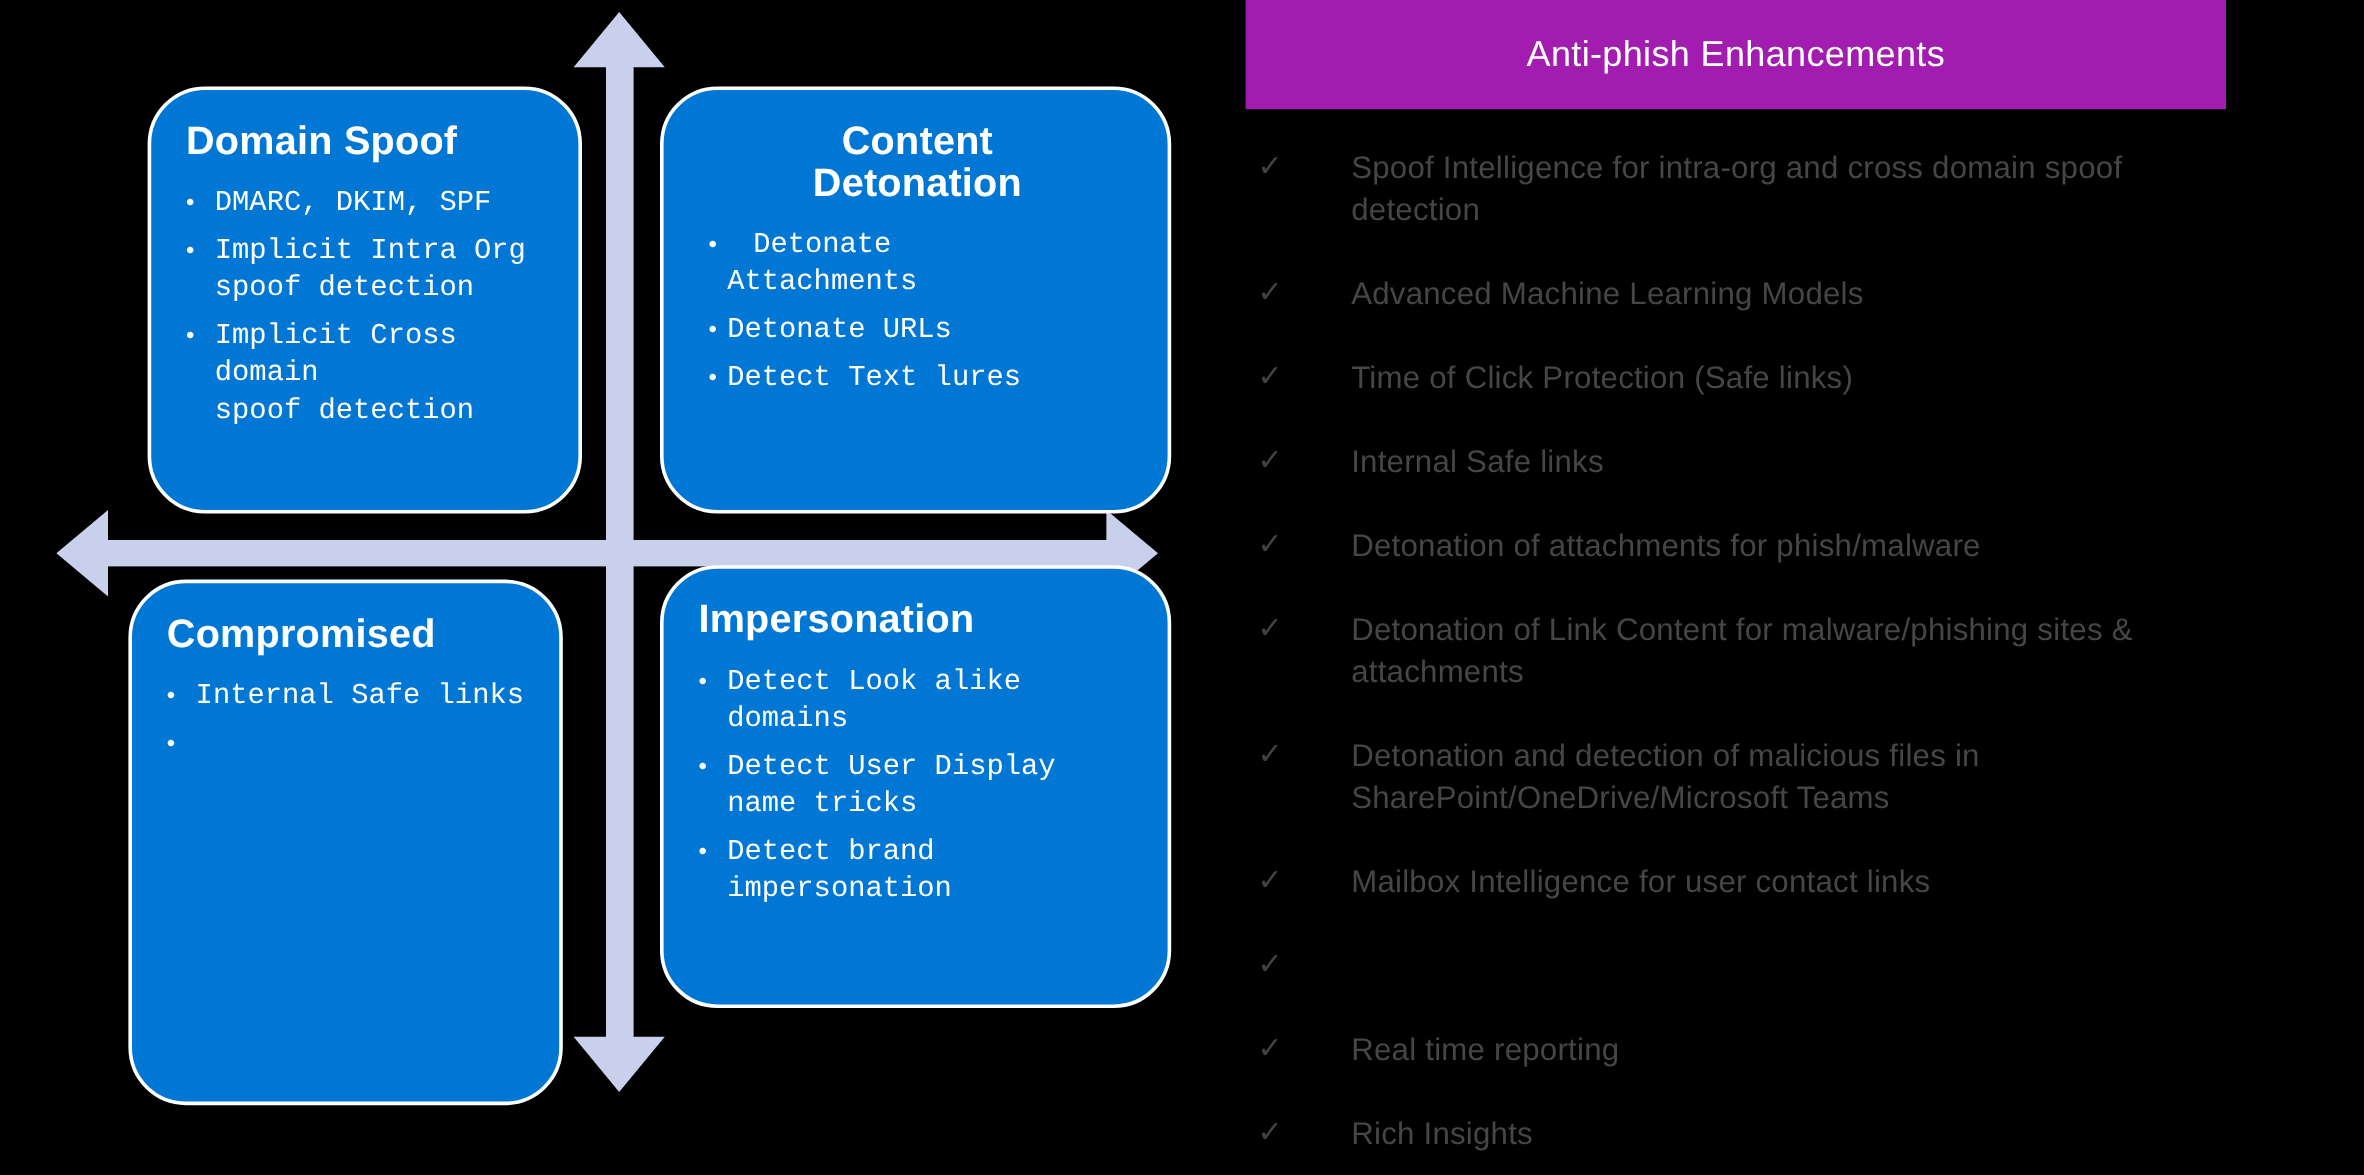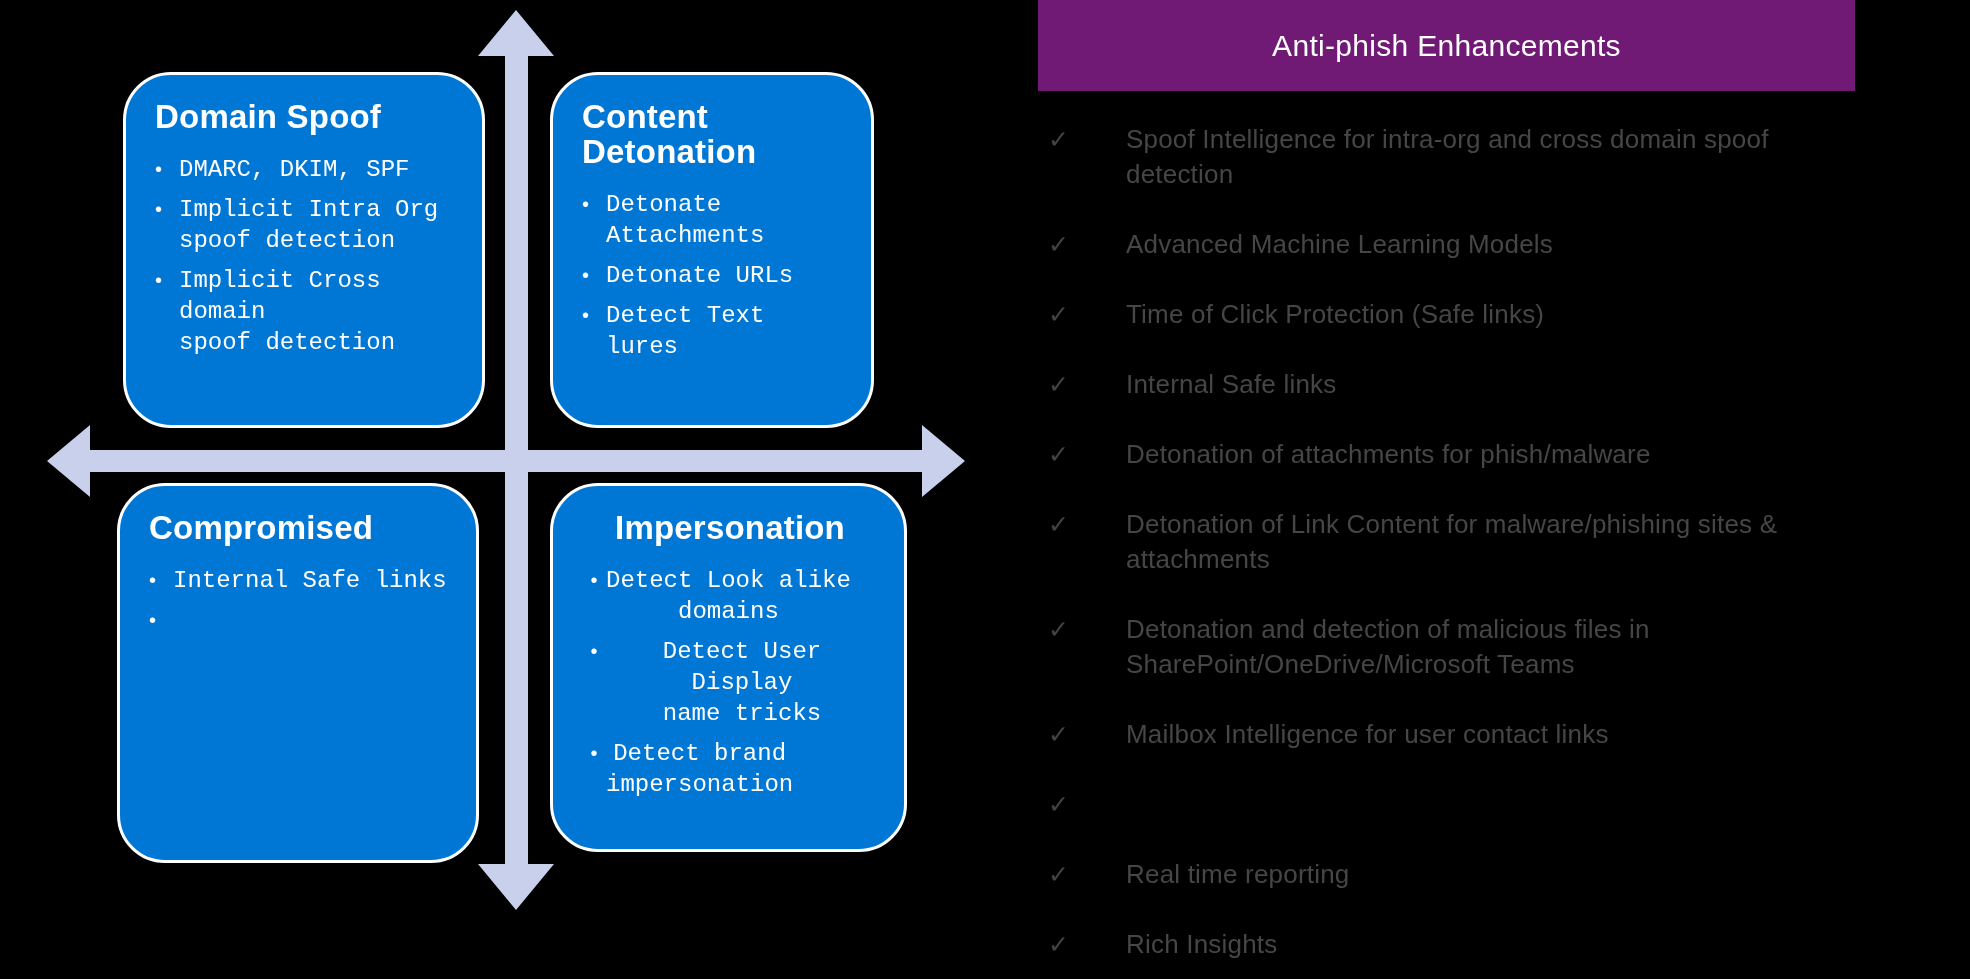--- a/index.html
+++ b/index.html
@@ -14,30 +14,30 @@
   .head-up{left:478px;top:10px;border-left:38px solid transparent;border-right:38px solid transparent;border-bottom:46px solid #c8d0ec;}
   .head-down{left:478px;top:864px;border-left:38px solid transparent;border-right:38px solid transparent;border-top:46px solid #c8d0ec;}
   .head-left{left:47px;top:425px;border-top:36px solid transparent;border-bottom:36px solid transparent;border-right:43px solid #c8d0ec;}
   .head-right{left:922px;top:425px;border-top:36px solid transparent;border-bottom:36px solid transparent;border-left:43px solid #c8d0ec;}
   
   .qbox{
     position:absolute;background:#0077d4;border:3px solid #fff;border-radius:48px;
     box-sizing:border-box;color:#fff;padding:24px 26px 20px 29px;
   }
   .qbox-tl{left:123px;top:72px;width:362px;height:356px;}
-  .qbox-tr{left:550px;top:72px;width:324px;height:356px;}
-  .qbox-bl{left:117px;top:483px;width:362px;height:380px;}
-  .qbox-br{left:550px;top:483px;width:357px;height:369px;text-align:center;}
+  .qbox-tr{left:550px;top:72px;width:426px;height:356px;text-align:center;}
+  .qbox-bl{left:107px;top:483px;width:362px;height:438px;}
+  .qbox-br{left:550px;top:471px;width:426px;height:369px;}
   .qtitle{font-size:33px;font-weight:bold;line-height:35px;white-space:pre-line;margin:0 0 20px 0;letter-spacing:.2px;}
   .bullet{display:flex;margin:0 0 9px 0;font-size:24px;line-height:31px;}
   .bullet .marker{width:24px;flex:0 0 24px;font-size:20px;}
   .bullet .btext{white-space:pre-line;font-family:Liberation Mono, monospace;}
   
   .banner{
-    position:absolute;left:1038px;top:0;width:817px;height:91px;background:#701a75;
+    position:absolute;left:1038px;top:0;width:817px;height:91px;background:#a21caf;
     display:flex;align-items:center;justify-content:center;
   }
   .banner-title{color:#fff;font-size:30px;font-weight:400;letter-spacing:.3px;}
   .checklist{position:absolute;left:1048px;top:122px;width:790px;}
   .check-item{display:flex;margin:0 0 35px 0;color:#464646;font-size:26px;line-height:35px;font-weight:300;}
   .check-item .tick{width:30px;flex:0 0 30px;font-size:25px;color:#434343;}
   .check-item .ctext{white-space:pre-line;letter-spacing:.2px;margin-left:48px;}
 </style>
 </head>
 <body>

